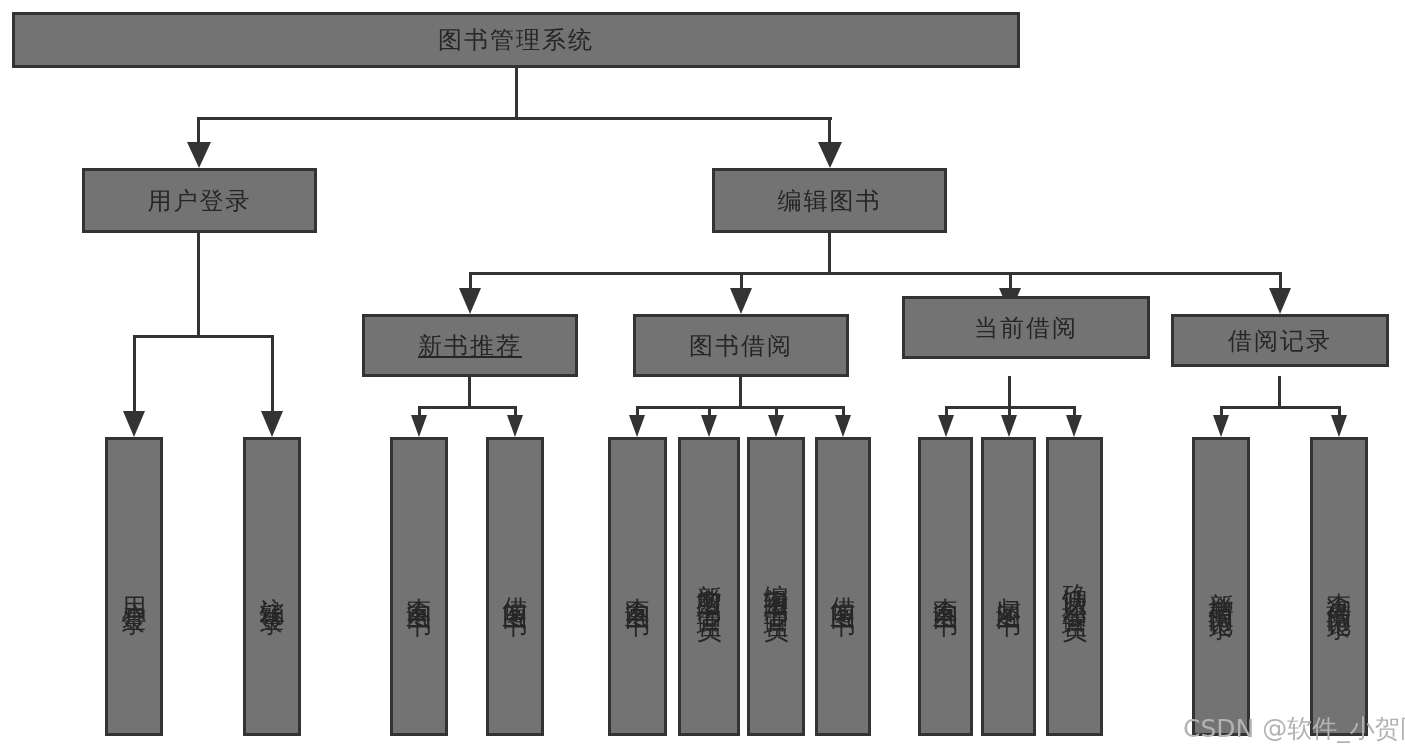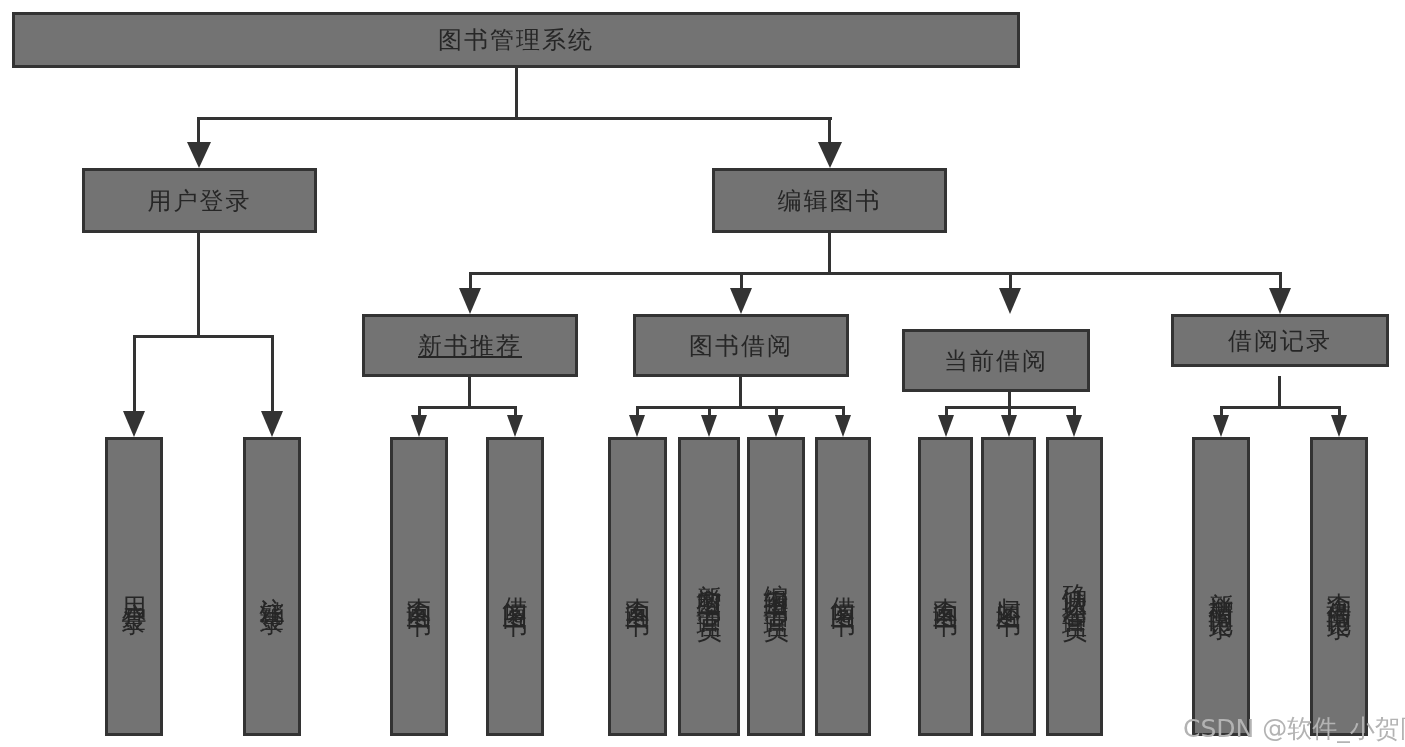--- a/index.html
+++ b/index.html
@@ -112,21 +112,21 @@
   <div class="arrow ah-md" style="left:459px; top:288px;"></div>
   <div class="vline" style="left:740px; top:272px; width:3px; height:18px;"></div>
   <div class="arrow ah-md" style="left:730px; top:288px;"></div>
   <div class="vline" style="left:1009px; top:272px; width:3px; height:18px;"></div>
   <div class="arrow ah-md" style="left:999px; top:288px;"></div>
   <div class="vline" style="left:1279px; top:272px; width:3px; height:18px;"></div>
   <div class="arrow ah-md" style="left:1269px; top:288px;"></div>
 
   <div class="box" style="left:362px; top:314px; width:216px; height:63px;text-decoration:underline;">新书推荐</div>
   <div class="box" style="left:633px; top:314px; width:216px; height:63px;">图书借阅</div>
-  <div class="box" style="left:902px; top:329px; width:188px; height:63px;">当前借阅</div>
+  <div class="box" style="left:902px; top:296px; width:248px; height:63px;">当前借阅</div>
   <div class="box" style="left:1171px; top:314px; width:218px; height:53px;">借阅记录</div>
 
   <div class="vline" style="left:468px; top:376px; width:3px; height:32px;"></div>
   <div class="hline" style="left:418px; top:406px; width:99px; height:3px;"></div>
   <div class="vline" style="left:418px; top:406px; width:3px; height:11px;"></div>
   <div class="arrow ah-sm" style="left:411px; top:415px;"></div>
   <div class="vline" style="left:514px; top:406px; width:3px; height:11px;"></div>
   <div class="arrow ah-sm" style="left:507px; top:415px;"></div>
 
   <div class="vline" style="left:739px; top:376px; width:3px; height:32px;"></div>

